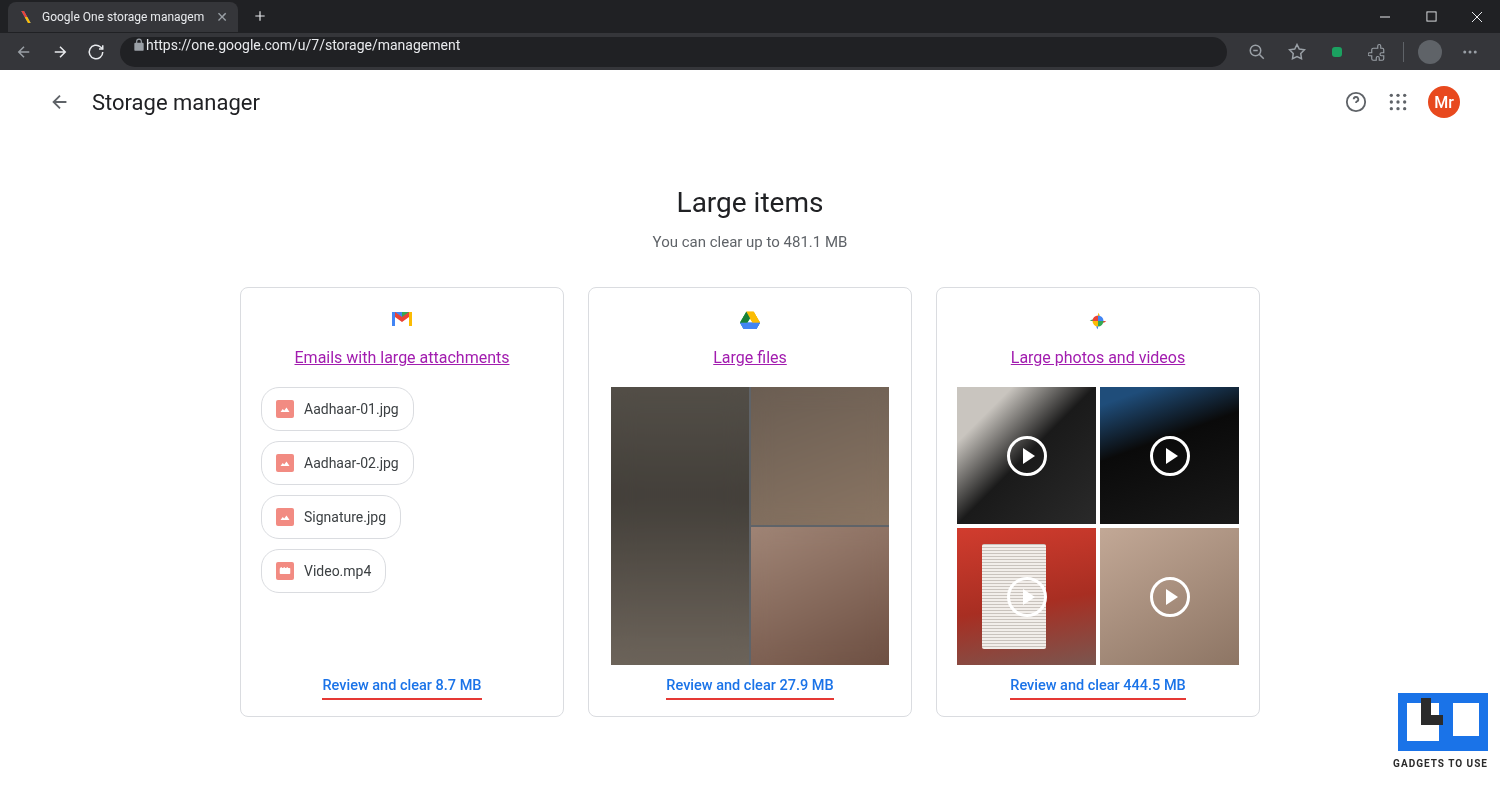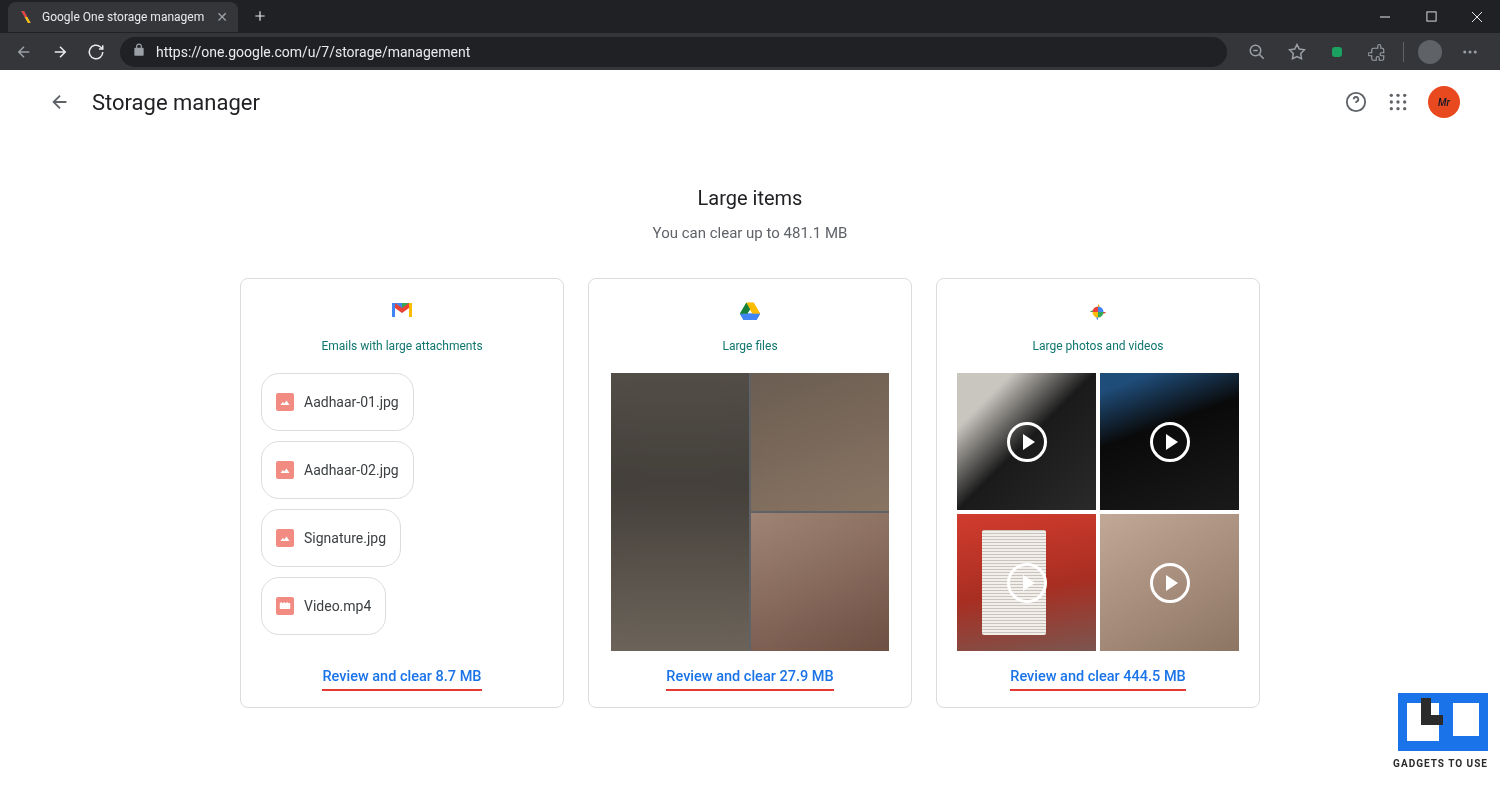--- a/index.html
+++ b/index.html
@@ -12,50 +12,50 @@
     .tab-favicon { width: 16px; height: 16px; display: flex; align-items: center; justify-content: center; }
     .tab-title { flex: 1; white-space: nowrap; overflow: hidden; text-overflow: ellipsis; }
     .tab-close { color: #9aa0a6; cursor: pointer; font-size: 14px; }
     .new-tab { width: 28px; height: 28px; display: flex; align-items: center; justify-content: center; color: #e8eaed; margin-left: 8px; margin-bottom: 2px; cursor: pointer; }
     .window-controls { position: absolute; top: 0; right: 0; display: flex; height: 33px; }
     .win-btn { width: 46px; display: flex; align-items: center; justify-content: center; color: #e8eaed; cursor: pointer; }
 
     .addr-bar { height: 37px; background: #35363a; display: flex; align-items: center; padding: 0 8px; gap: 4px; }
     .nav-btn { width: 32px; height: 32px; display: flex; align-items: center; justify-content: center; color: #9aa0a6; cursor: pointer; border-radius: 50%; }
     .nav-btn.active { color: #e8eaed; }
-    .url-field { flex: 1; background: #202124; border-radius: 18px; height: 30px; display: flex; align-items: center; padding: 0 12px; gap: 10px; margin: 0 4px; }
+    .url-field { flex: 1; background: #202124; border-radius: 18px; height: 30px; display: flex; padding: 0 12px; margin: 0 4px; }
     .lock-icon { color: #9aa0a6; }
     .url-text { color: #e8eaed; font-size: 14px; flex: 1; }
     .url-actions { display: flex; align-items: center; gap: 12px; padding: 0 8px; }
     .url-action { color: #9aa0a6; cursor: pointer; display: flex; align-items: center; justify-content: center; width: 28px; height: 28px; }
     .ext-dot { width: 10px; height: 10px; background: #1ba160; border-radius: 3px; }
     .profile-circle { width: 24px; height: 24px; border-radius: 50%; background: #5f6368; }
     .divider-v { width: 1px; height: 20px; background: #5f6368; }
 
     
     .app-header { height: 64px; display: flex; align-items: center; padding: 0 40px; }
     .back-arrow { width: 40px; height: 40px; display: flex; align-items: center; justify-content: center; cursor: pointer; color: #5f6368; margin-right: 12px; }
     .page-title { font-size: 22px; color: #202124; font-weight: 400; }
     .header-right { margin-left: auto; display: flex; align-items: center; gap: 18px; }
     .icon-btn { width: 24px; height: 24px; color: #5f6368; cursor: pointer; display: flex; align-items: center; justify-content: center; }
-    .avatar { width: 32px; height: 32px; border-radius: 50%; background: #e8491e; color: #0f172a; display: flex; align-items: center; justify-content: center; font-size: 10px; font-weight: 500; cursor: pointer; font-style: italic; }
+    .avatar { width: 32px; height: 32px; border-radius: 50%; background: #e8491e; color: #ffffff; display: flex; align-items: center; justify-content: center; font-size: 16px; font-weight: 500; cursor: pointer; }
 
     
     .main { text-align: center; padding-top: 52px; }
-    .section-title { font-size: 20px; color: #202124; font-weight: 400; margin-bottom: 14px; }
+    .section-title { font-size: 28px; color: #202124; font-weight: 400; margin-bottom: 14px; }
     .section-sub { font-size: 15px; color: #5f6368; margin-bottom: 36px; }
 
     .cards { display: flex; justify-content: center; gap: 24px; }
     .card { width: 324px; height: 430px; border: 1px solid #dadce0; border-radius: 8px; padding: 22px 20px 16px; display: flex; flex-direction: column; align-items: center; }
     .card-icon { width: 24px; height: 24px; margin-bottom: 14px; }
-    .card-title { font-size: 12px; color: #0f766e; margin-bottom: 20px; }
+    .card-title { font-size: 16px; color: #a21caf; margin-bottom: 20px; text-decoration: underline; }
 
     
     .attach-list { width: 100%; display: flex; flex-direction: column; gap: 10px; align-items: flex-start; flex: 1; }
-    .chip { display: inline-flex; align-items: center; gap: 10px; border: 1px solid #dadce0; border-radius: 18px; padding: 19px 14px; font-size: 14px; color: #3c4043; }
+    .chip { display: inline-flex; align-items: center; gap: 10px; border: 1px solid #dadce0; border-radius: 18px; padding: 12px 14px; font-size: 14px; color: #3c4043; }
     .chip-icon { width: 18px; height: 18px; background: #f28b82; border-radius: 2px; display: flex; align-items: center; justify-content: center; }
     .chip-icon svg { width: 12px; height: 10px; }
 
     
     .drive-grid { width: 278px; height: 278px; display: grid; grid-template-columns: 1fr 1fr; gap: 2px; background: #5f6368; flex-shrink: 0; margin-bottom: auto; }
     .drive-cell { background: linear-gradient(135deg, #6b6560, #4a4540); filter: blur(0px); }
     .drive-cell.big { grid-row: span 2; background: linear-gradient(180deg, #555049 0%, #3e3a35 40%, #7a6f64 100%); position: relative; overflow: hidden; }
     .drive-cell.big::after { content:''; position:absolute; inset:0; backdrop-filter: blur(12px); background: rgba(80,75,70,0.3); }
     .drive-cell.r1 { background: linear-gradient(160deg, #6a5d52, #8a7563); position: relative; }
     .drive-cell.r1::after { content:''; position:absolute; inset:0; backdrop-filter: blur(10px); }

